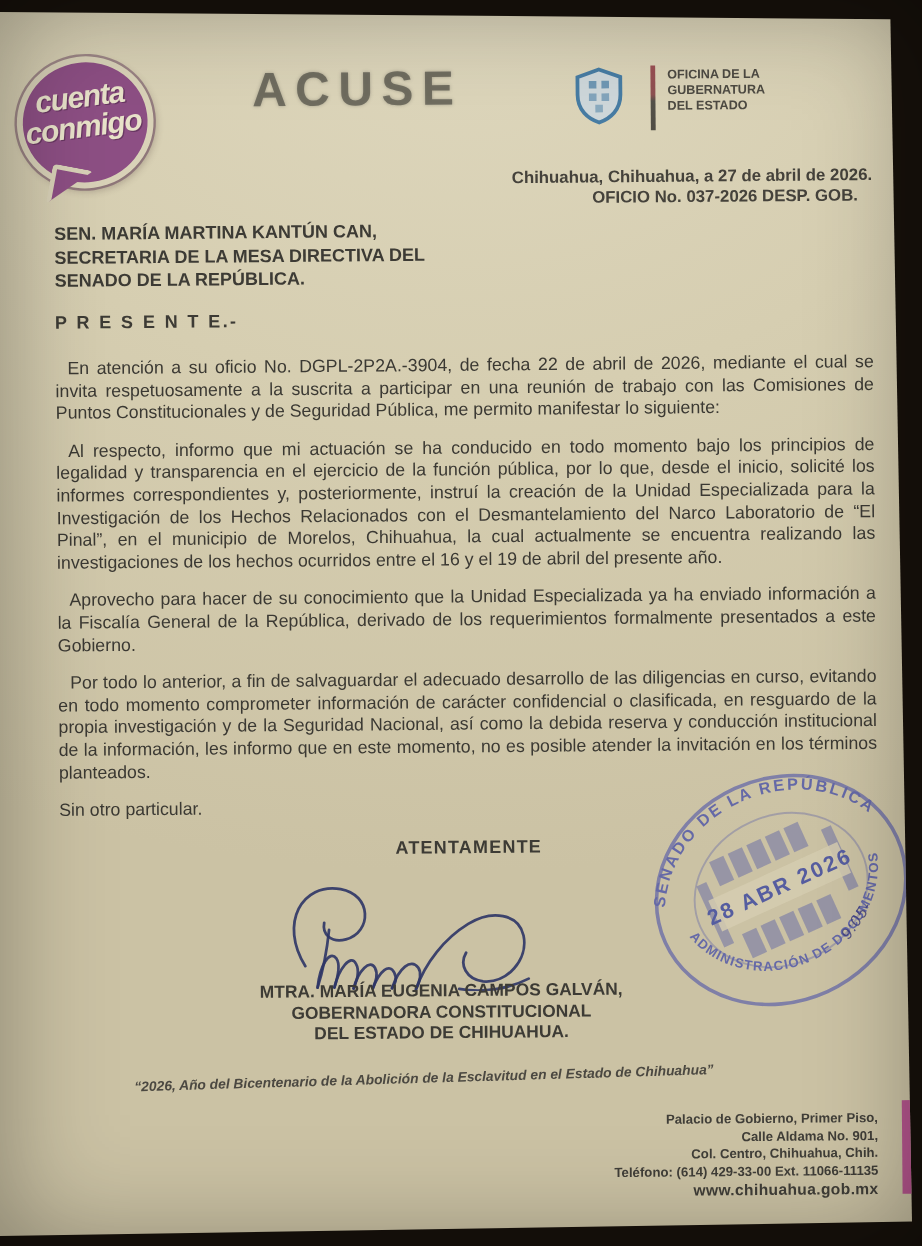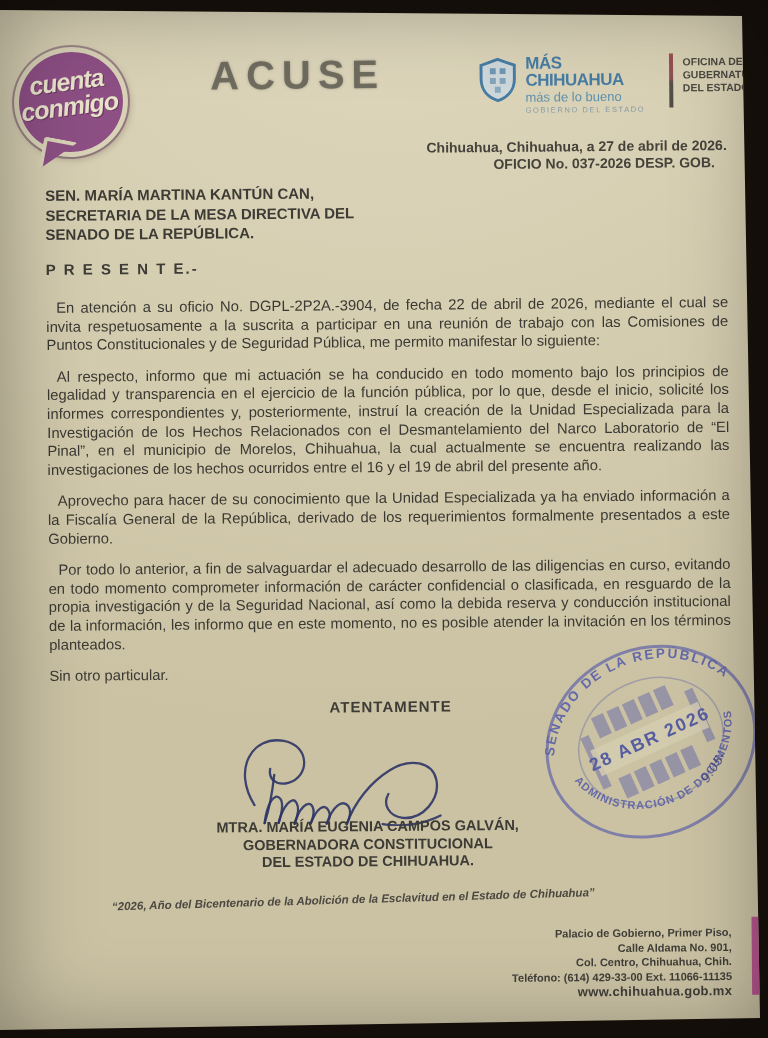--- a/index.html
+++ b/index.html
@@ -135,25 +135,20 @@
 
       <div class="state-logo">
         <svg class="shield" viewBox="0 0 40 46">
           <path d="M20,2 L37,8 L37,22 C37,34 29,41 20,44 C11,41 3,34 3,22 L3,8 Z" fill="#ccd8e0" stroke="#2e6da0" stroke-width="3"></path>
           <rect x="12" y="11" width="6" height="6" fill="#2e6da0" opacity=".7"></rect>
           <rect x="22" y="11" width="6" height="6" fill="#2e6da0" opacity=".7"></rect>
           <rect x="12" y="21" width="6" height="6" fill="#2e6da0" opacity=".55"></rect>
           <rect x="22" y="21" width="6" height="6" fill="#2e6da0" opacity=".55"></rect>
           <rect x="17" y="30" width="6" height="6" fill="#2e6da0" opacity=".5"></rect>
         </svg>
-        <div class="state-words">
-          <div class="state-title">MÁS CHIHUAHUA</div>
-          <div class="state-sub">más de lo bueno</div>
-          <div class="state-foot">GOBIERNO DEL ESTADO</div>
-        </div>
         <div class="office-divider"></div>
         <div class="office-words">
           <div>OFICINA DE LA</div>
           <div>GUBERNATURA</div>
           <div>DEL ESTADO</div>
         </div>
       </div>
 
       <div class="letter">
         <div class="dateline">

